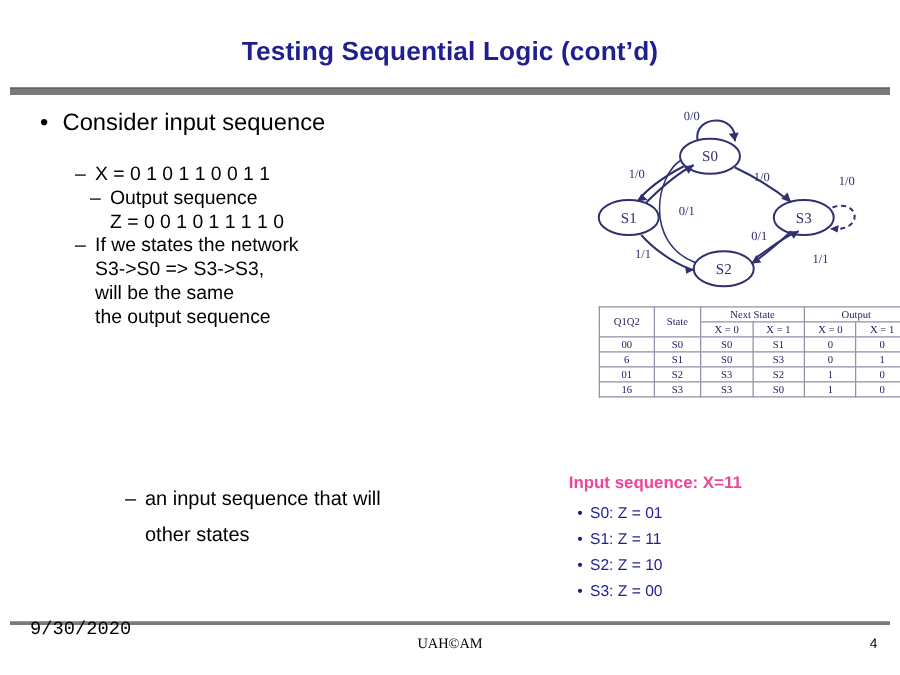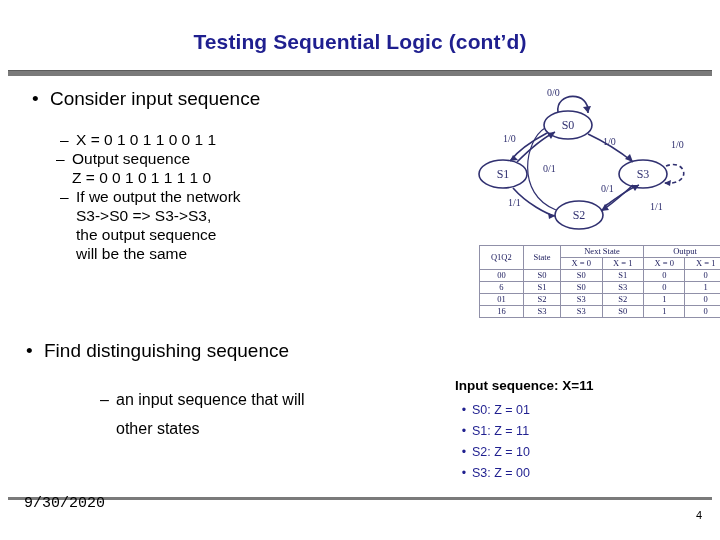--- a/index.html
+++ b/index.html
@@ -99,21 +99,21 @@
   }
   table.stt th {
     color: #202060;
     font-size: 8.5px;
   }
   .inseq {
     position: absolute;
     left: 455px;
     top: 378px;
     font-size: 13.5px;
-    color: #000000;
+    color: #ec4899;
     font-weight: bold;
   }
   .zlist {
     position: absolute;
     left: 456px;
     top: 400px;
     font-size: 12.5px;
     color: #1f1f8f;
     line-height: 21px;
   }
@@ -170,35 +170,32 @@
   <div class="title-rule"></div>
 
   <div class="bullet1" style="left:20px; top:88px;margin-left:12px;">
     <span class="dot">•</span><span>Consider input sequence</span>
   </div>
 
   <div class="sub" style="left:60px; top:130px;">
     <div class="sub-line"><span class="dash">–</span><span>X = 0 1 0 1 1 0 0 1 1</span></div>
   </div>
 
-  <div class="sub" style="left:56px; top:149px;">
+  <div class="sub" style="left:72px; top:149px;">
     <div class="sub-line"><span class="dash">–</span><span>Output sequence</span></div>
     <div class="sub-line indent"><span>Z = 0 0 1 0 1 1 1 1 0</span></div>
   </div>
 
   <div class="sub" style="left:60px; top:187px;">
-    <div class="sub-line"><span class="dash">–</span><span>If we output the network</span></div>
+    <div class="sub-line"><span class="dash">–</span><span>If we states the network</span></div>
     <div class="sub-line indent"><span>S3-&gt;S0 =&gt; S3-&gt;S3,</span></div>
+    <div class="sub-line indent"><span>will be the same</span></div>
     <div class="sub-line indent"><span>the output sequence</span></div>
-    <div class="sub-line indent"><span>will be the same</span></div>
-  </div>
-
-  <div class="bullet1" style="left:26px; top:340px;">
-    <span class="dot">•</span><span>Find distinguishing sequence</span>
-  </div>
+  </div>
+
 
   <div class="sub" style="left:100px; top:385px; line-height:29px; font-size:16px;">
     <div class="sub-line"><span class="dash">–</span><span>an input sequence that will</span></div>
     <div class="sub-line indent"><span>other states</span></div>
   </div>
 
   <div class="fsm">
     <svg width="250" height="155" viewBox="0 0 250 155">
 
       <ellipse cx="113" cy="43" rx="24" ry="14" fill="none" stroke="#303070" stroke-width="1.6"></ellipse>
@@ -305,15 +302,16 @@
   <div class="inseq">Input sequence: X=11</div>
   <div class="zlist">
     <div><span class="zd">•</span><span>S0: Z = 01</span></div>
     <div><span class="zd">•</span><span>S1: Z = 11</span></div>
     <div><span class="zd">•</span><span>S2: Z = 10</span></div>
     <div><span class="zd">•</span><span>S3: Z = 00</span></div>
   </div>
 
   <div class="footer-rule"></div>
   <div class="footer-date">9/30/2020</div>
+  <div class="footer-center">UAH©AM</div>
   <div class="footer-page">4</div>
 
 </div>
 
 </body></html>

